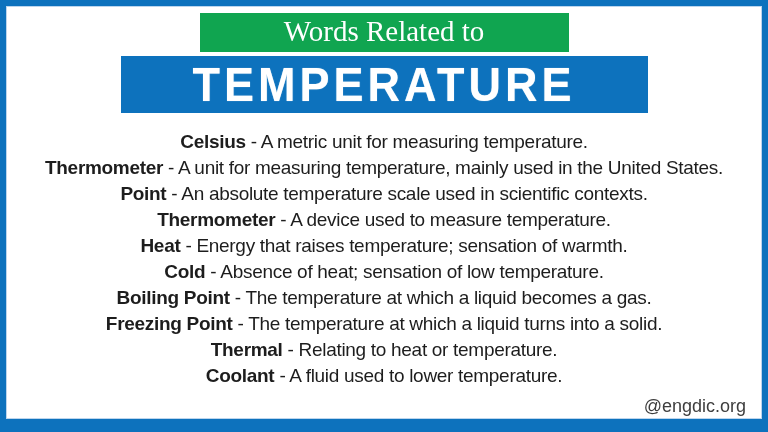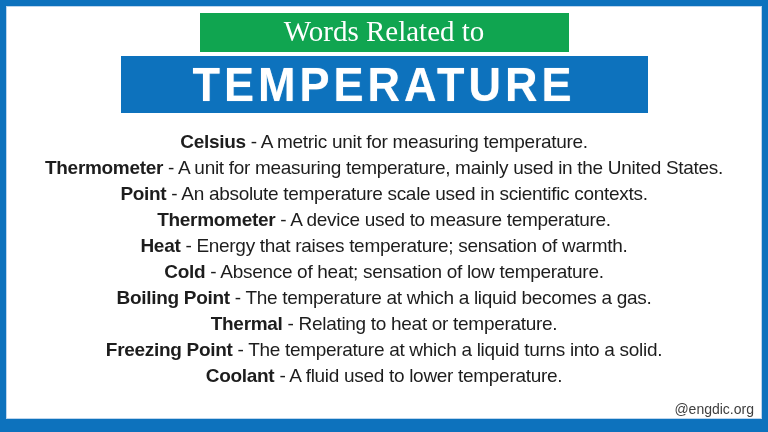--- a/index.html
+++ b/index.html
@@ -55,22 +55,22 @@
     padding:0 10px;
     text-align:center;
     color:var(--text);
     font-size:19px;
     line-height:26px;
     letter-spacing:-0.3px;
   }
   .row .term{font-weight:700;}
   .credit{
     position:absolute;
-    right:8px;bottom:2px;
-    font-size:14px;
+    right:16px;bottom:2px;
+    font-size:18px;
     color:var(--credit);
     letter-spacing:0;
   }
 </style>
 </head>
 <body>
 
 <div class="frame">
 
   <div class="kicker-banner">
@@ -82,20 +82,20 @@
   </div>
 
   <div class="definitions">
     <div class="row"><span class="term">Celsius</span> <span class="def">- A metric unit for measuring temperature.</span></div>
     <div class="row"><span class="term">Thermometer</span> <span class="def">- A unit for measuring temperature, mainly used in the United States.</span></div>
     <div class="row"><span class="term">Point</span> <span class="def">- An absolute temperature scale used in scientific contexts.</span></div>
     <div class="row"><span class="term">Thermometer</span> <span class="def">- A device used to measure temperature.</span></div>
     <div class="row"><span class="term">Heat</span> <span class="def">- Energy that raises temperature; sensation of warmth.</span></div>
     <div class="row"><span class="term">Cold</span> <span class="def">- Absence of heat; sensation of low temperature.</span></div>
     <div class="row"><span class="term">Boiling Point</span> <span class="def">- The temperature at which a liquid becomes a gas.</span></div>
+    <div class="row"><span class="term">Freezing Point</span> <span class="def">- The temperature at which a liquid turns into a solid.</span></div>
     <div class="row"><span class="term">Thermal</span> <span class="def">- Relating to heat or temperature.</span></div>
-    <div class="row"><span class="term">Freezing Point</span> <span class="def">- The temperature at which a liquid turns into a solid.</span></div>
     <div class="row"><span class="term">Coolant</span> <span class="def">- A fluid used to lower temperature.</span></div>
   </div>
 
   <div class="credit">@engdic.org</div>
 
 </div>
 
 </body></html>

